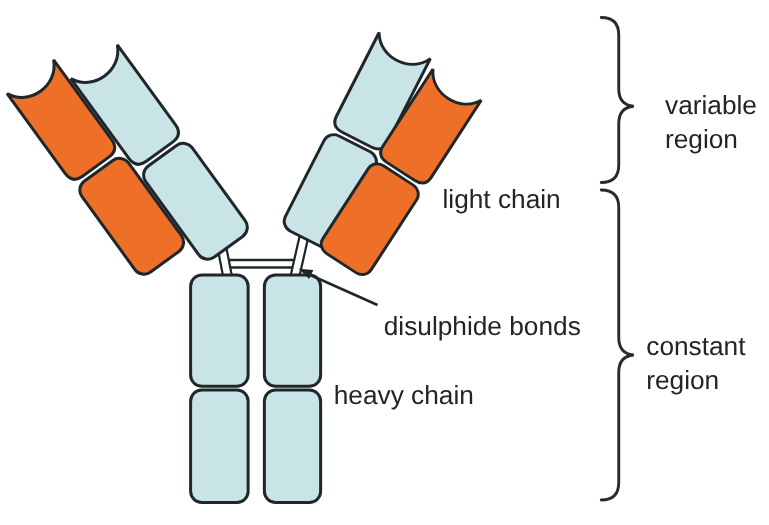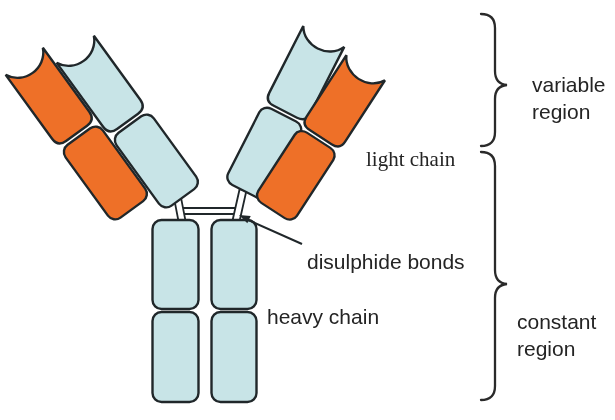--- a/index.html
+++ b/index.html
@@ -65,20 +65,20 @@
 
     <line class="pointer" x1="246" y1="219" x2="302" y2="244"></line>
     <polygon points="239,215 250.7,216 247.3,223.2" fill="#20272a"></polygon>
 
     <path class="brace" d="M 481,14 Q 495,14 495,28 L 495,71 Q 495,84 507,85 Q 495,86 495,99 L 495,132 Q 495,146 481,146"></path>
     <path class="brace" d="M 481,152 Q 495,152 495,166 L 495,270 Q 495,283 507,284 Q 495,285 495,298 L 495,386 Q 495,400 481,400"></path>
   </svg>
 
   <div class="lbl wrap" style="left:532px;top:71px;width:92px;">variable region</div>
 
-  <div class="lbl" style="left:366px;top:146px;font-family:Liberation Serif, serif;">light chain</div>
+  <div class="lbl" style="left:354px;top:146px;">light chain</div>
 
   <div class="lbl" style="left:267px;top:303px;">heavy chain</div>
 
   <div class="lbl" style="left:307px;top:248px;">disulphide bonds</div>
 
-  <div class="lbl wrap" style="left:517px;top:264px;width:95px;margin-top:44px;">constant region</div>
+  <div class="lbl wrap" style="left:517px;top:264px;width:95px;">constant region</div>
 </div>
 
 </body></html>

